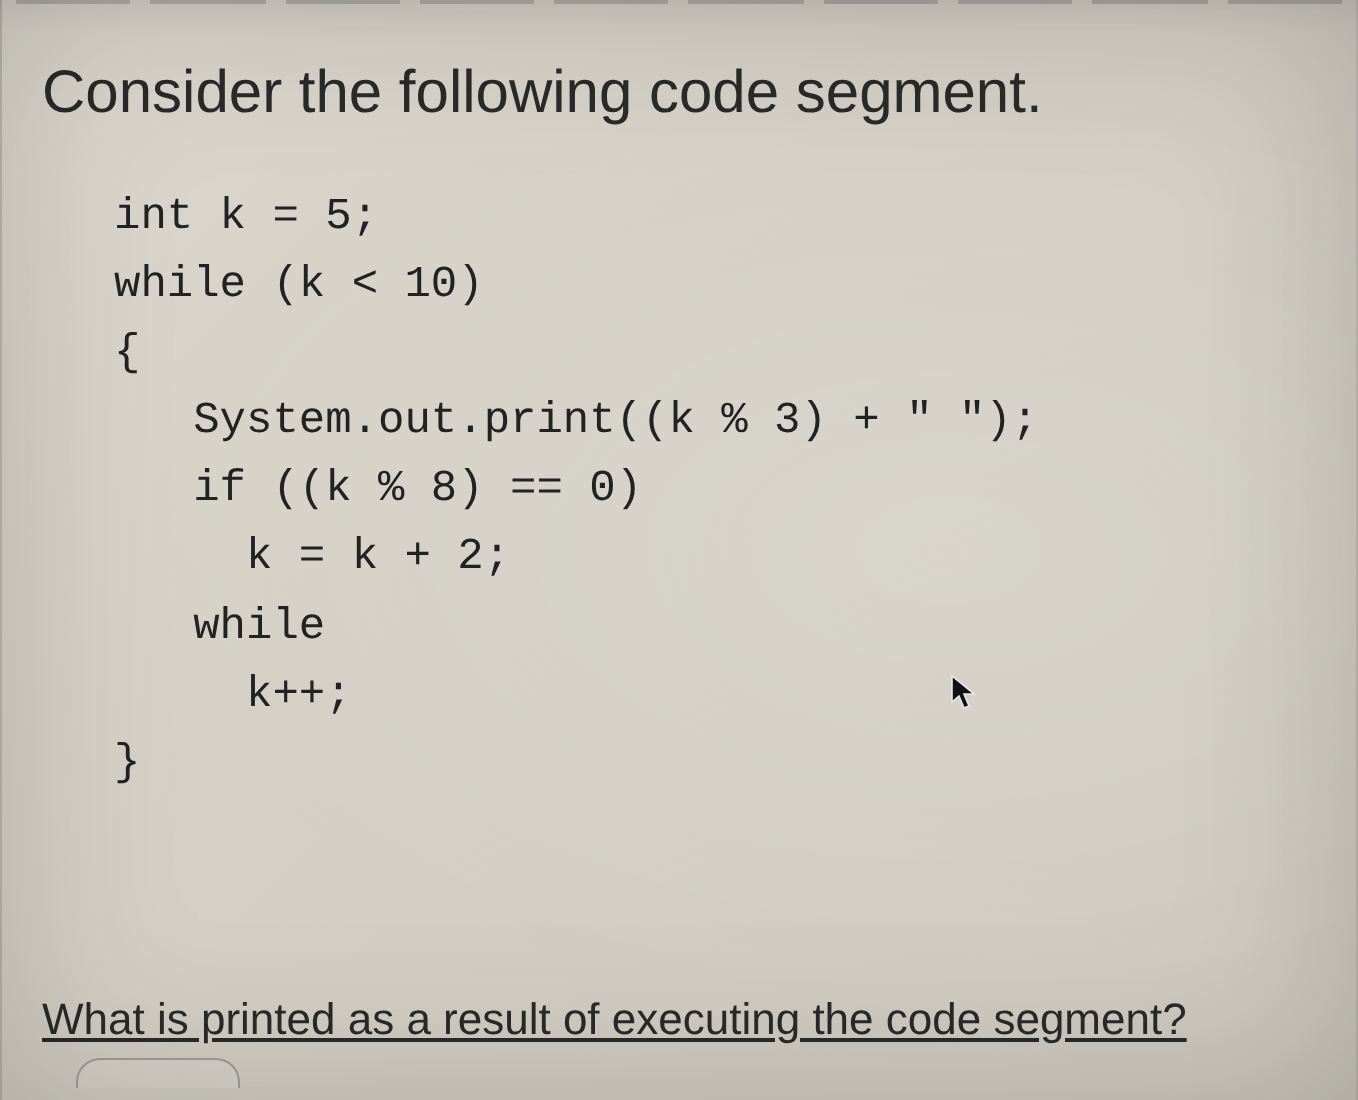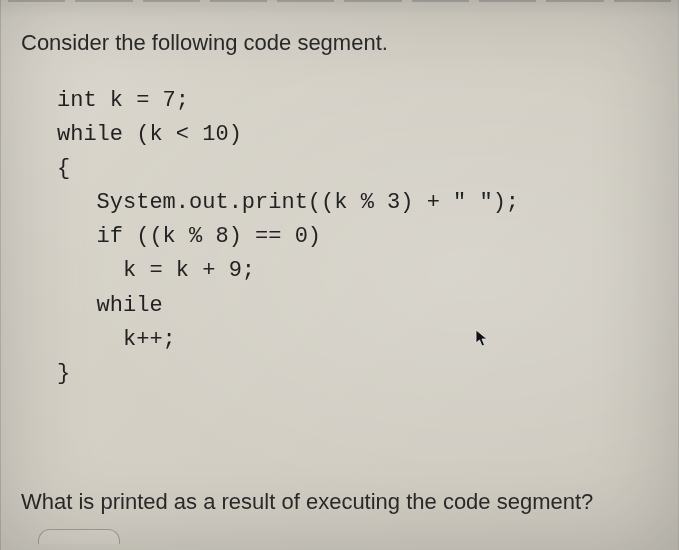--- a/index.html
+++ b/index.html
@@ -36,41 +36,42 @@
       padding: 0 8px;
       opacity: 0.25;
     }
     .dashes span {
       flex: 1;
       background: #444;
       height: 2px;
     }
     
     .prompt-text {
-      font-size: 22px;
+      font-size: 30px;
       color: #2a2a2a;
       margin-bottom: 28px;
       margin-top: 6px;
     }
     
     .code-block {
       font-family: "Courier New", Courier, monospace;
       font-size: 22px;
       color: #222;
       line-height: 1.55;
       white-space: pre;
       margin-left: 36px;
       margin-bottom: 30px;
       position: relative;
     }
     
     .question-text {
       font-size: 22px;
       color: #2a2a2a;
       margin-top: 8px;
+      text-decoration: underline;
     }
 
     .cursor {
       position: absolute;
       width: 14px;
       height: 18px;
       pointer-events: none;
     }
     .cursor svg {
       width: 100%;
@@ -110,26 +111,26 @@
     <span></span>
     <span></span>
     <span></span>
     <span></span>
 </div>
 
 <div class="page-container">
 
   <div class="prompt-text">Consider the following code segment.</div>
 
-  <div class="code-block"><span>int k = 7;</span>
+  <div class="code-block"><span>int k = 5;</span>
 <span>while (k &lt; 10)</span>
 <span>{</span>
 <span>   System.out.print((k % 3) + " ");</span>
 <span>   if ((k % 8) == 0)</span>
-<span>     k = k + 9;</span>
+<span>     k = k + 2;</span>
 <span>   while</span>
 <span>     k++;</span>
 <span>}</span>
     <div class="cursor" id="cursor-el" style="left: 418px; top: 177px;">
       <svg viewBox="0 0 14 18">
         <path d="M1 1 L1 14 L4.5 11 L7 17 L9.5 16 L7 10 L12 10 Z" fill="#111" stroke="#e8e8e8" stroke-width="0.8"></path>
       </svg>
     </div>
   </div>
 

